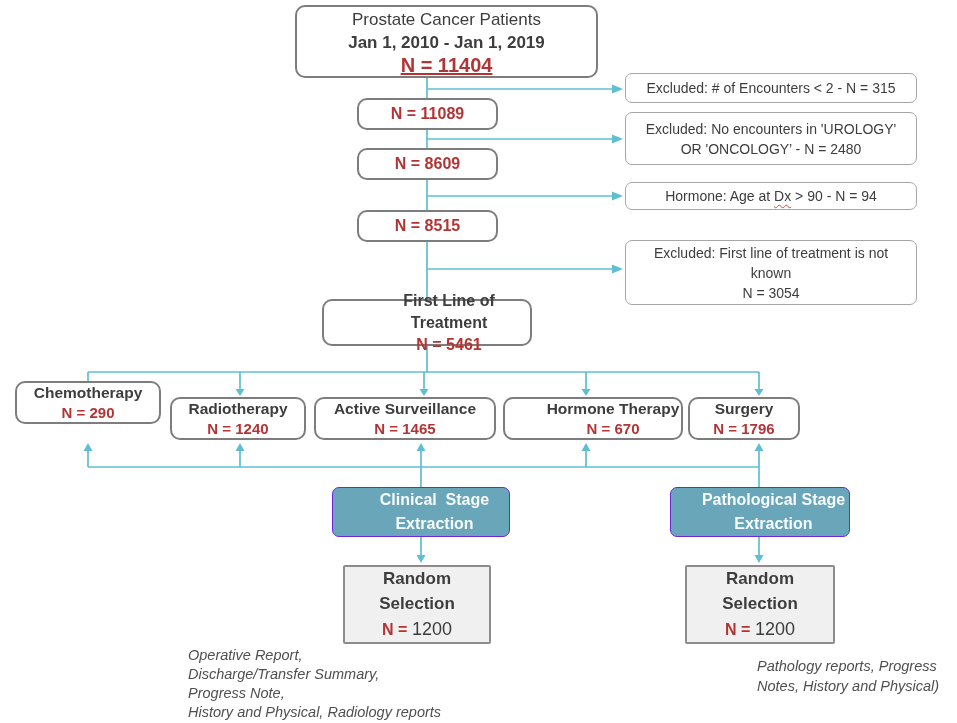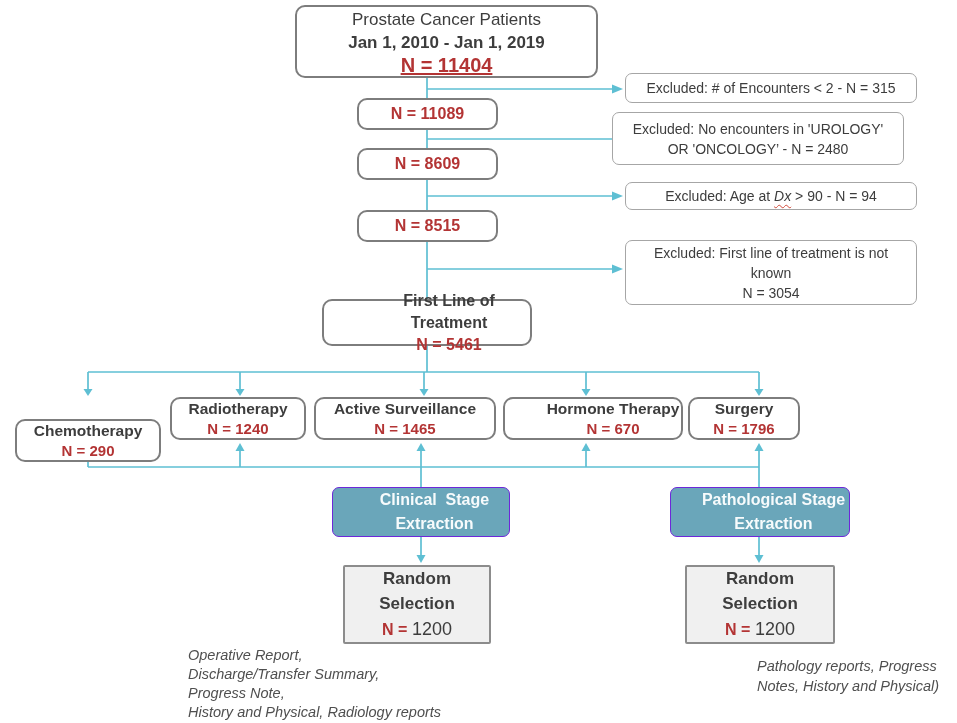--- a/index.html
+++ b/index.html
@@ -29,21 +29,21 @@
   .rs-line { font-size:17px; line-height:25px; font-weight:bold; white-space:pre-wrap; }
   .rs-n { font-size:18px; line-height:26px; white-space:pre-wrap; }
   .rs-n .t-red { font-size:16px; }
   .note {
     position:absolute; z-index:1; font-style:italic; color:#4f4f4f;
     font-size:14.5px; line-height:19px; white-space:pre-wrap; text-align:left;
   }
   .note-right { line-height:20px; }
   .spellcheck {
     text-decoration:underline; text-decoration-style:wavy;
-    text-decoration-color:#d04a3a; text-decoration-thickness:1px; text-underline-offset:3px;font-style:italic;
+    text-decoration-color:#d04a3a; text-decoration-thickness:1px; text-underline-offset:3px;
   }
 </style>
 </head>
 <body>
 
 <div class="canvas">
 
   <svg class="connectors" width="957" height="723" viewBox="0 0 957 723">
     <g stroke="#5ebfd3" stroke-width="1.7" fill="none">
 
@@ -110,39 +110,39 @@
   <div class="node rounded" style="left:357px; top:148px; width:141px; height:32px;">
     <span class="n-box-text t-red">N = 8609</span>
   </div>
   <div class="node rounded" style="left:357px; top:210px; width:141px; height:32px;">
     <span class="n-box-text t-red">N = 8515</span>
   </div>
 
   <div class="node excluded-box" style="left:625px; top:73px; width:292px; height:30px;">
     <span>Excluded: # of Encounters &lt; 2 - N = 315</span>
   </div>
-  <div class="node excluded-box" style="left:612px; top:112px; width:292px; height:53px;text-align:center;">
+  <div class="node excluded-box" style="left:625px; top:112px; width:292px; height:53px;text-align:center;">
     <span>Excluded: No encounters in 'UROLOGY'
 OR 'ONCOLOGY’ - N = 2480</span>
   </div>
   <div class="node excluded-box" style="left:625px; top:182px; width:292px; height:28px;">
-    <span><span>Excluded: Age at </span><span class="spellcheck">Dx</span><span> &gt; 90 - N = 94</span></span>
+    <span><span>Hormone: Age at </span><span class="spellcheck">Dx</span><span> &gt; 90 - N = 94</span></span>
   </div>
   <div class="node excluded-box" style="left:625px; top:240px; width:292px; height:65px;">
     <span>Excluded: First line of treatment is not
 known
 N = 3054</span>
   </div>
 
   <div class="node rounded" style="left:322px; top:299px; width:210px; height:47px;padding-left:44px;">
     <span class="flt-label t-dark">First Line of Treatment</span>
     <span class="flt-label t-red">N = 5461</span>
   </div>
 
-  <div class="node rounded" style="left:15px; top:419px; width:146px; height:43px;">
+  <div class="node rounded" style="left:15px; top:381px; width:146px; height:43px;">
     <span class="treat-label t-dark">Chemotherapy</span>
     <span class="treat-n t-red">N = 290</span>
   </div>
   <div class="node rounded" style="left:170px; top:397px; width:136px; height:43px;">
     <span class="treat-label t-dark">Radiotherapy</span>
     <span class="treat-n t-red">N = 1240</span>
   </div>
   <div class="node rounded" style="left:314px; top:397px; width:182px; height:43px;">
     <span class="treat-label t-dark">Active Surveillance</span>
     <span class="treat-n t-red">N = 1465</span>

